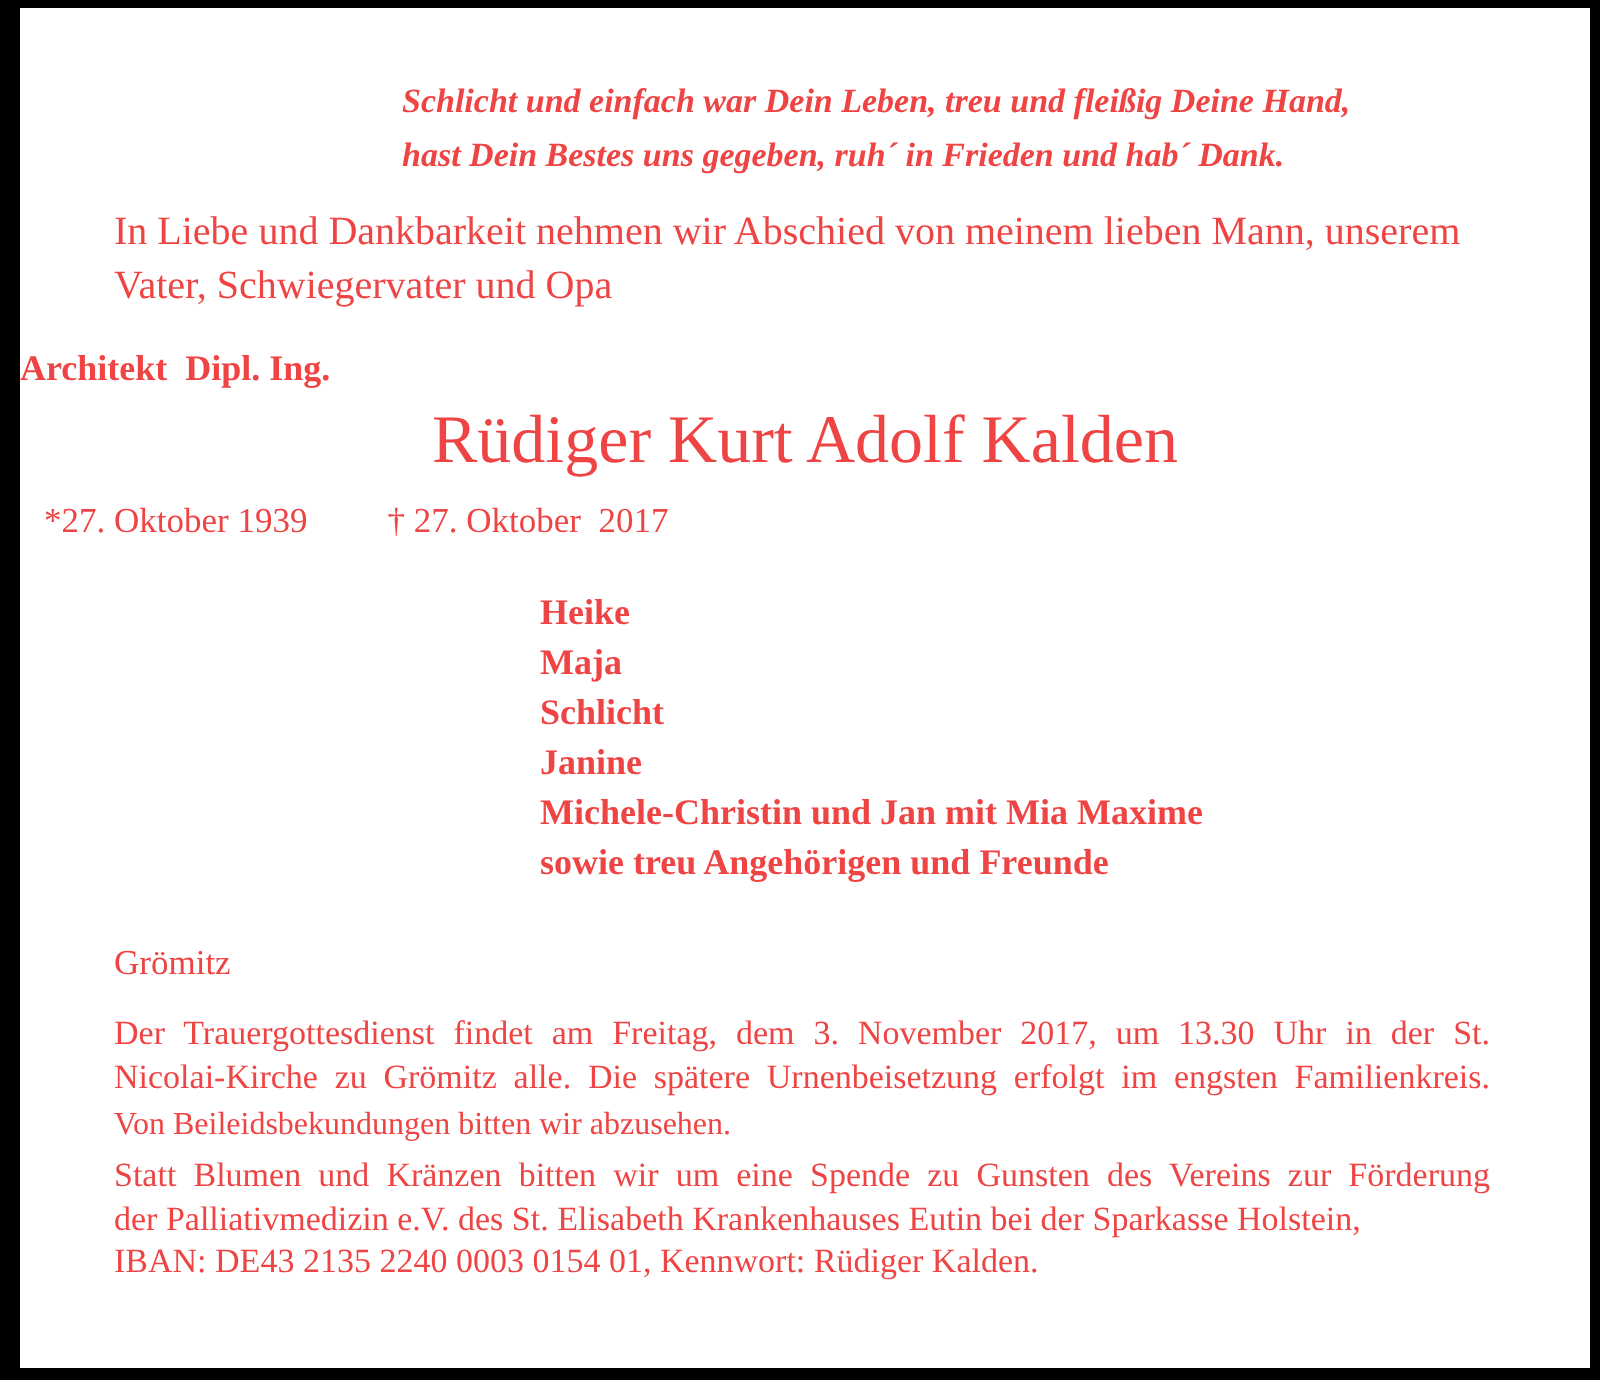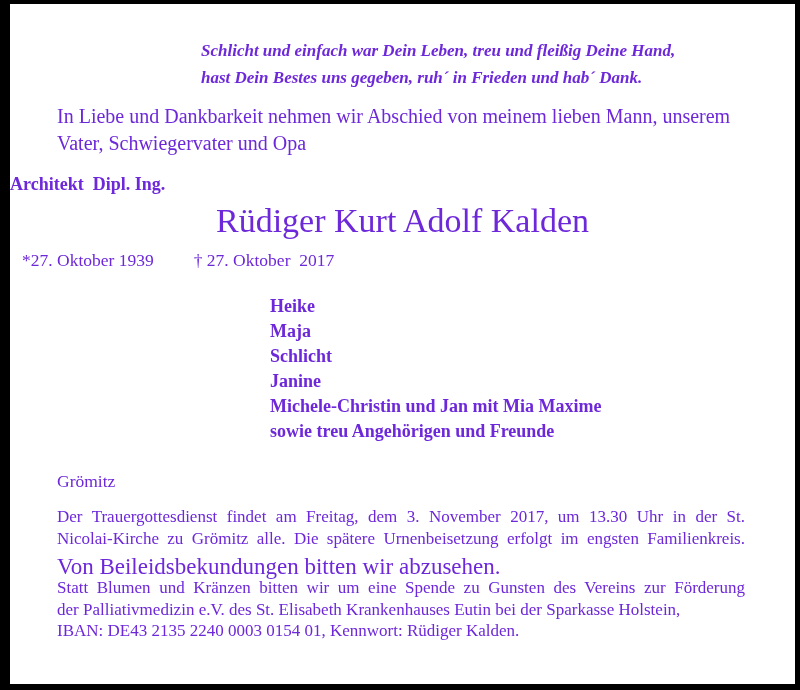--- a/index.html
+++ b/index.html
@@ -3,21 +3,21 @@
 <meta charset="utf-8">
 <style>
   html, body { margin: 0; padding: 0; background: #ffffff; }
   .page {
     position: relative;
     width: 800px;
     height: 690px;
     background: #ffffff;
     overflow: hidden;
     font-family: "Liberation Serif", "DejaVu Serif", serif;
-    color: #6d28d9;
+    color: #ef4444;
   }
   .frame { position: absolute; background: #000000; }
   .frame-left   { left: 0; top: 0; width: 10px; height: 690px; }
   .frame-top    { left: 0; top: 0; width: 800px; height: 4px; }
   .frame-right  { right: 0; top: 0; width: 5px; height: 690px; }
   .frame-bottom { left: 0; bottom: 0; width: 800px; height: 6px; }
 
   .line { white-space: nowrap; }
 
   .epigraph {
@@ -52,21 +52,21 @@
     position: absolute; left: 57px; top: 471px;
     font-size: 17.5px;
   }
   .service {
     position: absolute; left: 57px; top: 506px; width: 688px;
     font-size: 17px; line-height: 22px;
   }
   .jl { white-space: normal; text-align: justify; text-align-last: justify; }
   .condolence {
     position: absolute; left: 57px; top: 554px;
-    font-size: 23px;
+    font-size: 16px;
   }
   .donation {
     position: absolute; left: 57px; top: 577px; width: 688px;
     font-size: 17px; line-height: 21.5px;
   }
 </style>
 </head>
 <body>
 
 <div class="page">

